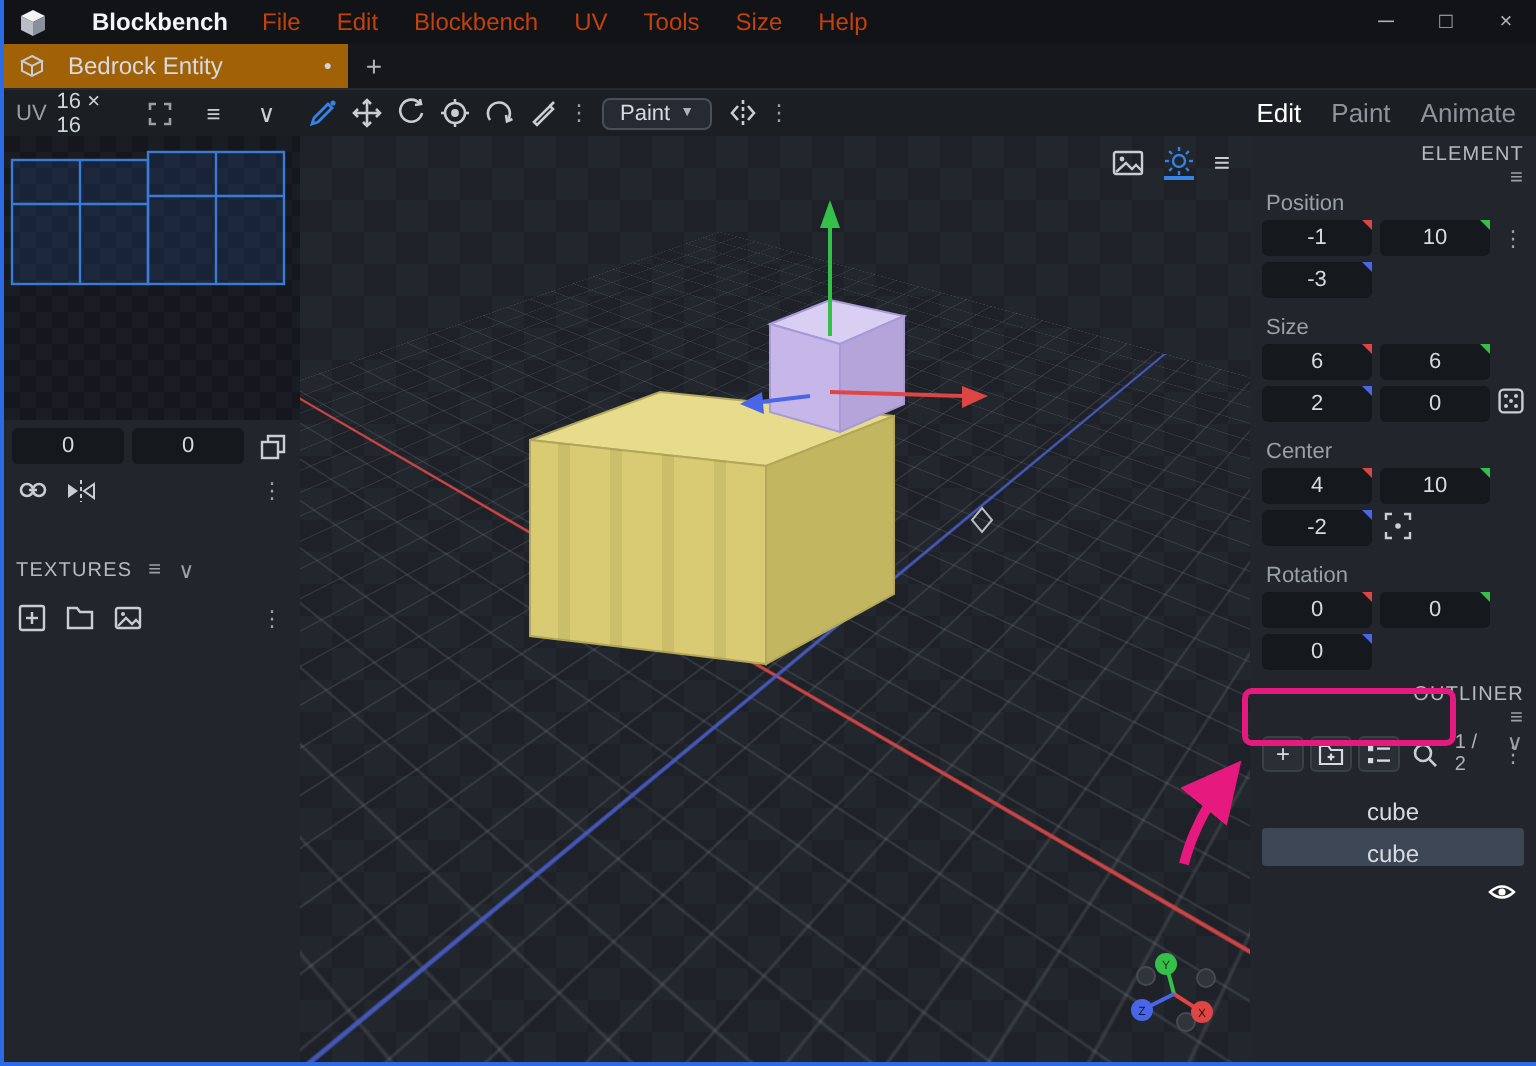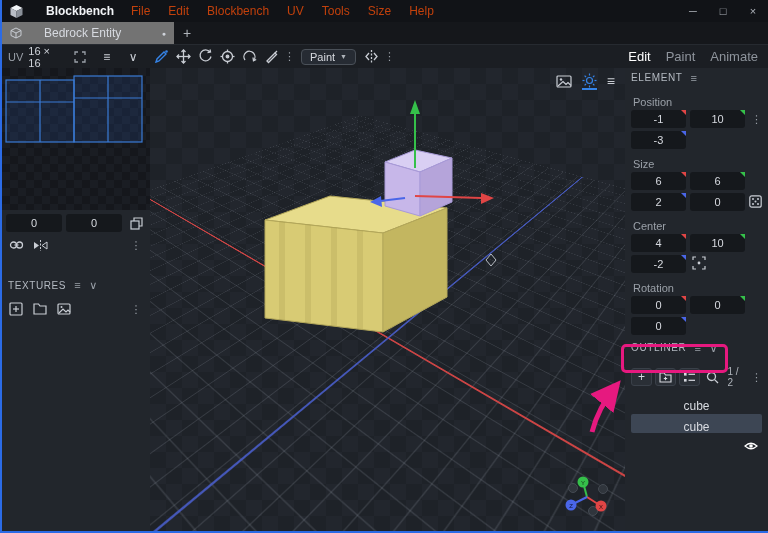--- a/index.html
+++ b/index.html
@@ -11,21 +11,21 @@
   
   .titlebar{ height:22px; flex:0 0 22px; background:#111317; display:flex; align-items:center; font-size:12px; position:relative; }
   .logo{ display:flex; align-items:center; gap:23px; padding:0 8px; }
   .logo b{ color:#f2f4f7; font-size:12px; }
   .menu-item{ padding:0 9px; color:#c2410c; height:100%; display:flex; align-items:center; cursor:default; }
   .center-title{ position:absolute; left:0; right:0; text-align:center; color:#8b9097; font-size:11px; pointer-events:none; }
   .win-controls{ margin-left:auto; display:flex; height:100%; position:relative; z-index:2; }
   .win-btn{ width:30px; display:flex; align-items:center; justify-content:center; color:#aeb3ba; font-size:11px; }
   
   .tabbar{ height:22px; flex:0 0 22px; background:#15171b; display:flex; align-items:stretch; }
-  .tab{ width:172px; background:#737373; display:flex; align-items:center; gap:22px; padding:0 8px; font-size:12px; color:#d7dae0; }
+  .tab{ width:172px; background:#a16207; display:flex; align-items:center; gap:12px; padding:0 8px; font-size:12px; color:#d7dae0; }
   .unsaved-dot{ margin-left:auto; font-size:7px; color:#cfd3da; }
   .newtab{ width:26px; display:flex; align-items:center; justify-content:center; color:#aeb3ba; font-size:14px; }
   
   .toolbar{ height:24px; flex:0 0 24px; background:#1b1e23; border-top:1px solid #262a30; display:flex; align-items:center; position:relative; }
   .uv-toolbar{ flex:0 0 148px; display:flex; align-items:center; gap:5px; padding:0 6px; color:#9aa0a8; font-size:11px; }
   .uv-toolbar .size{ color:#cfd3da; }
   .tbtn{ width:22px; height:20px; display:flex; align-items:center; justify-content:center; color:#c9cdd4; font-size:12px; border-radius:3px; }
   .tbtn svg{ display:block; }
   .sep{ color:#6a7078; font-size:10px; padding:0 2px; }
   .parent-btn{ display:flex; align-items:center; gap:5px; background:#262b33; border:1px solid #4a5058; border-radius:4px; padding:1px 8px; font-size:11px; color:#d7dae0; margin:0 4px; }
@@ -59,21 +59,21 @@
     background-size:26px 26px; }
   .axis-x{ position:absolute; left:0; right:0; top:50%; height:2px; background:#cc4444; }
   .axis-z{ position:absolute; top:0; bottom:0; left:50%; width:2px; background:#4a5fd0; opacity:.85; }
   .scene{ position:absolute; left:0; top:0; }
   .vp-icons{ position:absolute; top:4px; right:10px; display:flex; gap:10px; align-items:center; }
   .vp-ico{ height:18px; display:flex; align-items:center; justify-content:center; color:#c9cdd4; }
   .vp-ico.active{ border-bottom:2px solid #3583e6; }
   .navball{ position:absolute; right:10px; bottom:8px; }
   
   .right-panel{ flex:0 0 143px; background:#22262c; padding:4px 6px; font-size:11px; display:flex; flex-direction:column; }
-  .rp-header{ display:flex; align-items:flex-start; height:18px; color:#b4bac2; font-size:10px; letter-spacing:.6px; }
+  .rp-header{ display:flex; align-items:flex-end; height:18px; color:#b4bac2; font-size:10px; letter-spacing:.6px;flex-direction:column; }
   .group-label{ color:#9aa0a8; margin:6px 0 2px 2px; font-size:11px; }
   .nrow{ display:flex; align-items:center; gap:4px; margin-bottom:3px; }
   .num.w55{ width:55px; }
   .outliner-tools{ display:flex; align-items:center; gap:3px; margin:6px 0 4px 0; }
   .obtn{ width:22px; height:18px; background:#2a2f36; border:1px solid #3a4049; border-radius:3px; display:flex; align-items:center; justify-content:center; color:#d7dae0; font-size:12px; }
   .pagination{ color:#aeb3ba; font-size:10px; margin:0 2px; }
   .orow{ display:flex; align-items:center; gap:6px; height:19px; padding:0 4px; margin:1px 0; font-size:12px; color:#d7dae0; border-radius:2px;flex-direction:column; }
   .orow.selected{ background:#3d4654; }
   
   .anno-box{ position:absolute; left:619px; top:344px; width:107px; height:29px; border:3px solid #e6197f; border-radius:5px; z-index:50; pointer-events:none; }

